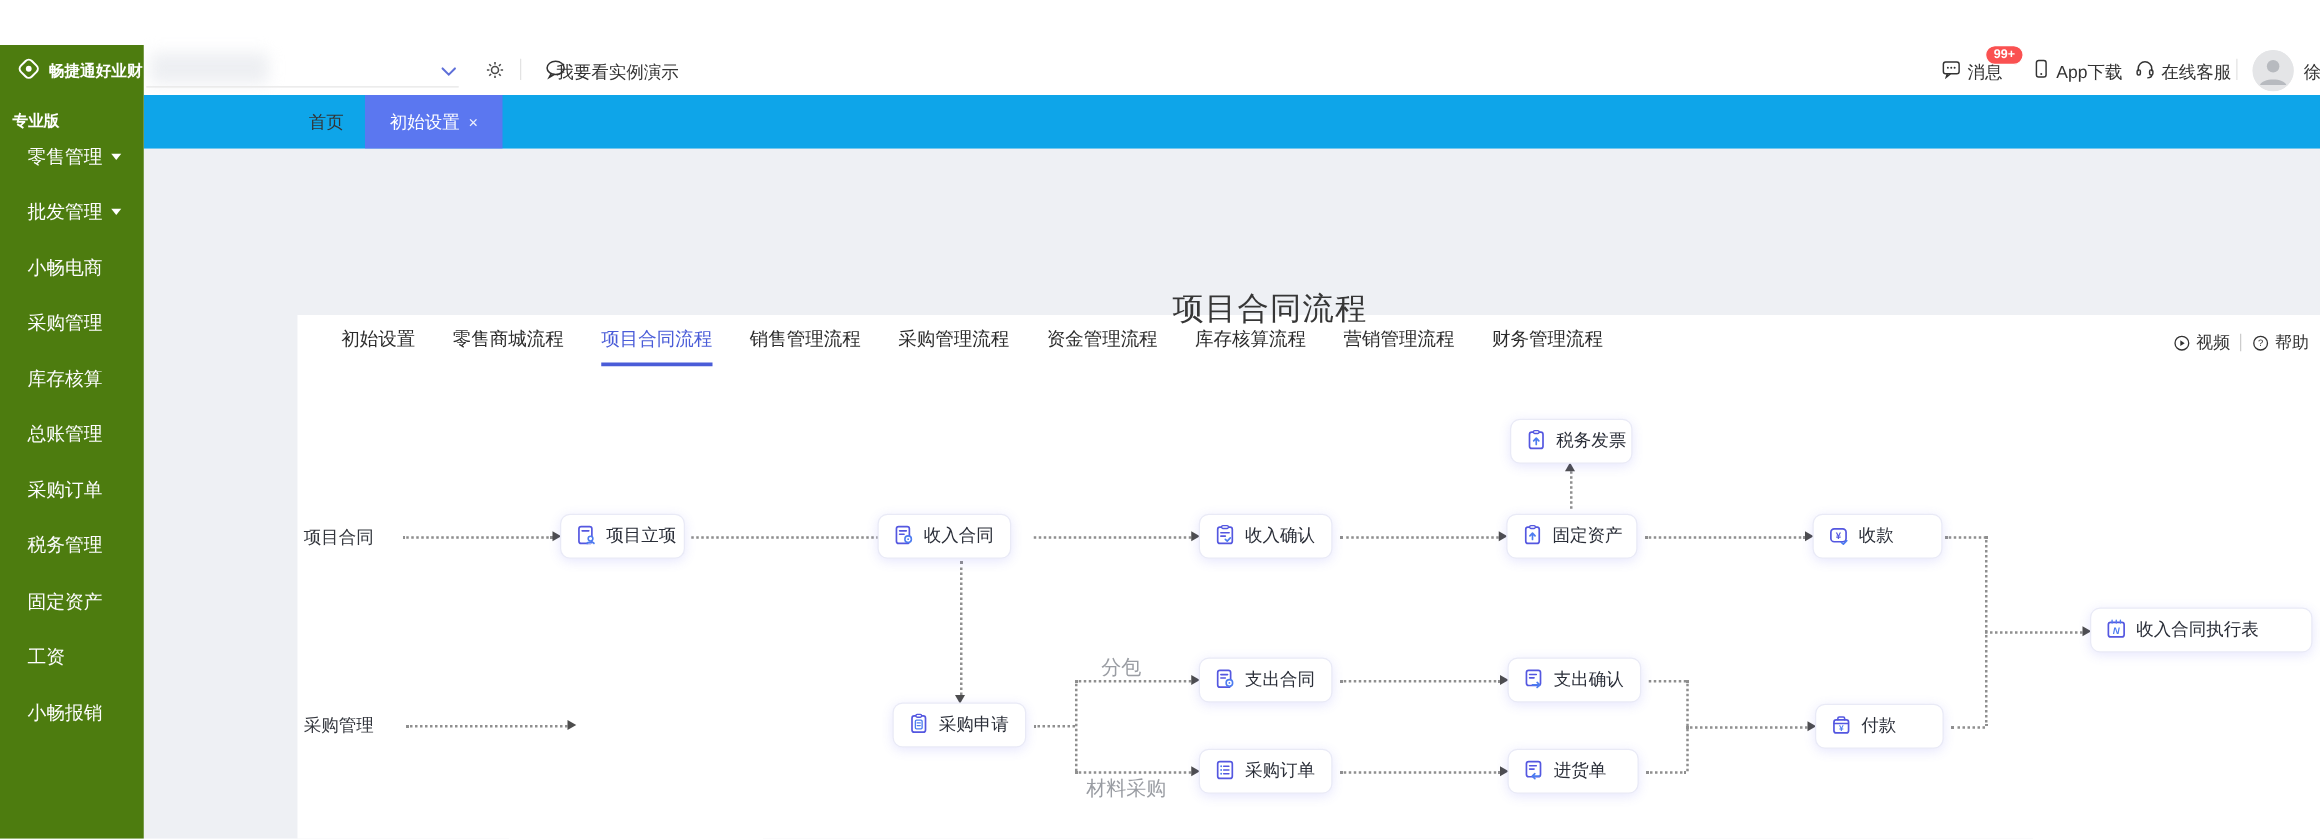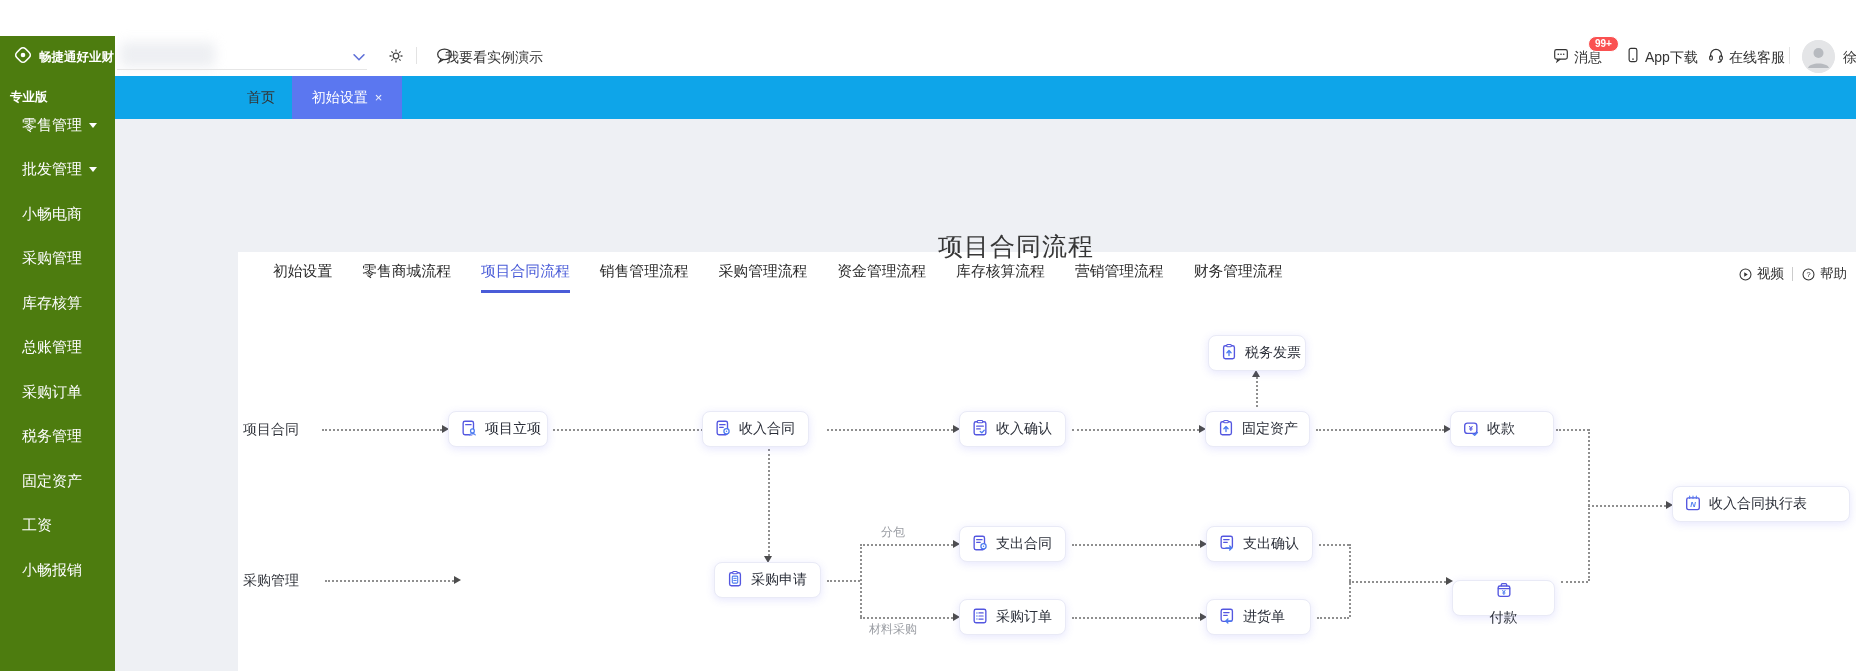--- a/index.html
+++ b/index.html
@@ -56,21 +56,21 @@
   .flow-node { position:absolute; height:36px; background:#fff; border:1px solid #e9eaf6; border-radius:8px;
     box-shadow:0 2px 9px rgba(99,102,241,.16); display:flex; align-items:center; gap:7px; padding:0 11px;
     font-size:14px; color:#2a2e38; cursor:pointer; white-space:nowrap; }
   .flow-node .nicon { width:18px; height:18px; flex:0 0 18px; }
   .edge-h { position:absolute; height:0; border-top:2px dotted #8f8f8f; }
   .edge-v { position:absolute; width:0; border-left:2px dotted #8f8f8f; }
   .arr { position:absolute; width:0; height:0; }
   .arr.r { border-top:4.5px solid transparent; border-bottom:4.5px solid transparent; border-left:7px solid #4d4d4d; }
   .arr.u { border-left:4.5px solid transparent; border-right:4.5px solid transparent; border-bottom:7px solid #4d4d4d; }
   .arr.d { border-left:4.5px solid transparent; border-right:4.5px solid transparent; border-top:7px solid #4d4d4d; }
-  .edge-label { position:absolute; font-size:12px; color:#9a9da3; white-space:nowrap; }
+  .edge-label { position:absolute; font-size:16px; color:#9a9da3; white-space:nowrap; }
 </style>
 </head>
 <body>
 
 <div class="stage">
 
   <div class="sidebar">
     <div class="brand">
       <span>
         <svg width="22" height="22" viewBox="0 0 20 20">
@@ -354,21 +354,21 @@
         <span>采购订单</span>
       </div>
       <div class="flow-node" style="left: 1206px; top: 599px; width: 105px;">
         <span><svg class="nicon" width="18" height="18" viewBox="0 0 20 20" fill="none" stroke-linecap="round" stroke-linejoin="round">
             <rect x="3.5" y="2.5" width="12.5" height="13.5" rx="2" stroke="#5457e0" stroke-width="1.5"></rect>
             <path d="M6.3 6.2h6M6.3 9.2h4" stroke="#5457e0" stroke-width="1.4"></path>
             <path d="M15.2 15.5H8.8M11 13.3l-2.3 2.2 2.3 2.2" stroke="#4d7cf0" stroke-width="1.5"></path>
           </svg></span>
         <span>进货单</span>
       </div>
-      <div class="flow-node" style="left: 1452px; top: 580px; width: 103px; flex-direction: column;">
+      <div class="flow-node" style="left: 1452px; top: 563px; width: 103px;">
         <span><svg class="nicon" width="18" height="18" viewBox="0 0 20 20" fill="none" stroke-linecap="round" stroke-linejoin="round">
             <rect x="3.5" y="5.5" width="13" height="11.5" rx="2" stroke="#5457e0" stroke-width="1.5"></rect>
             <path d="M7 5.3V4.1c0-.7.5-1.2 1.2-1.2h3.6c.7 0 1.2.5 1.2 1.2v1.2M3.8 8.6h12.4" stroke="#5457e0" stroke-width="1.4"></path>
             <text x="10" y="15.4" font-size="7.5" text-anchor="middle" fill="#4d7cf0" font-weight="bold" stroke="none">¥</text>
           </svg></span>
         <span>付款</span>
       </div>
       <div class="flow-node" style="left: 1672px; top: 486px; width: 178px;">
         <span><svg class="nicon" width="18" height="18" viewBox="0 0 20 20" fill="none" stroke-linecap="round" stroke-linejoin="round">
             <rect x="3" y="4.3" width="14" height="13" rx="2" stroke="#5457e0" stroke-width="1.5"></rect>

